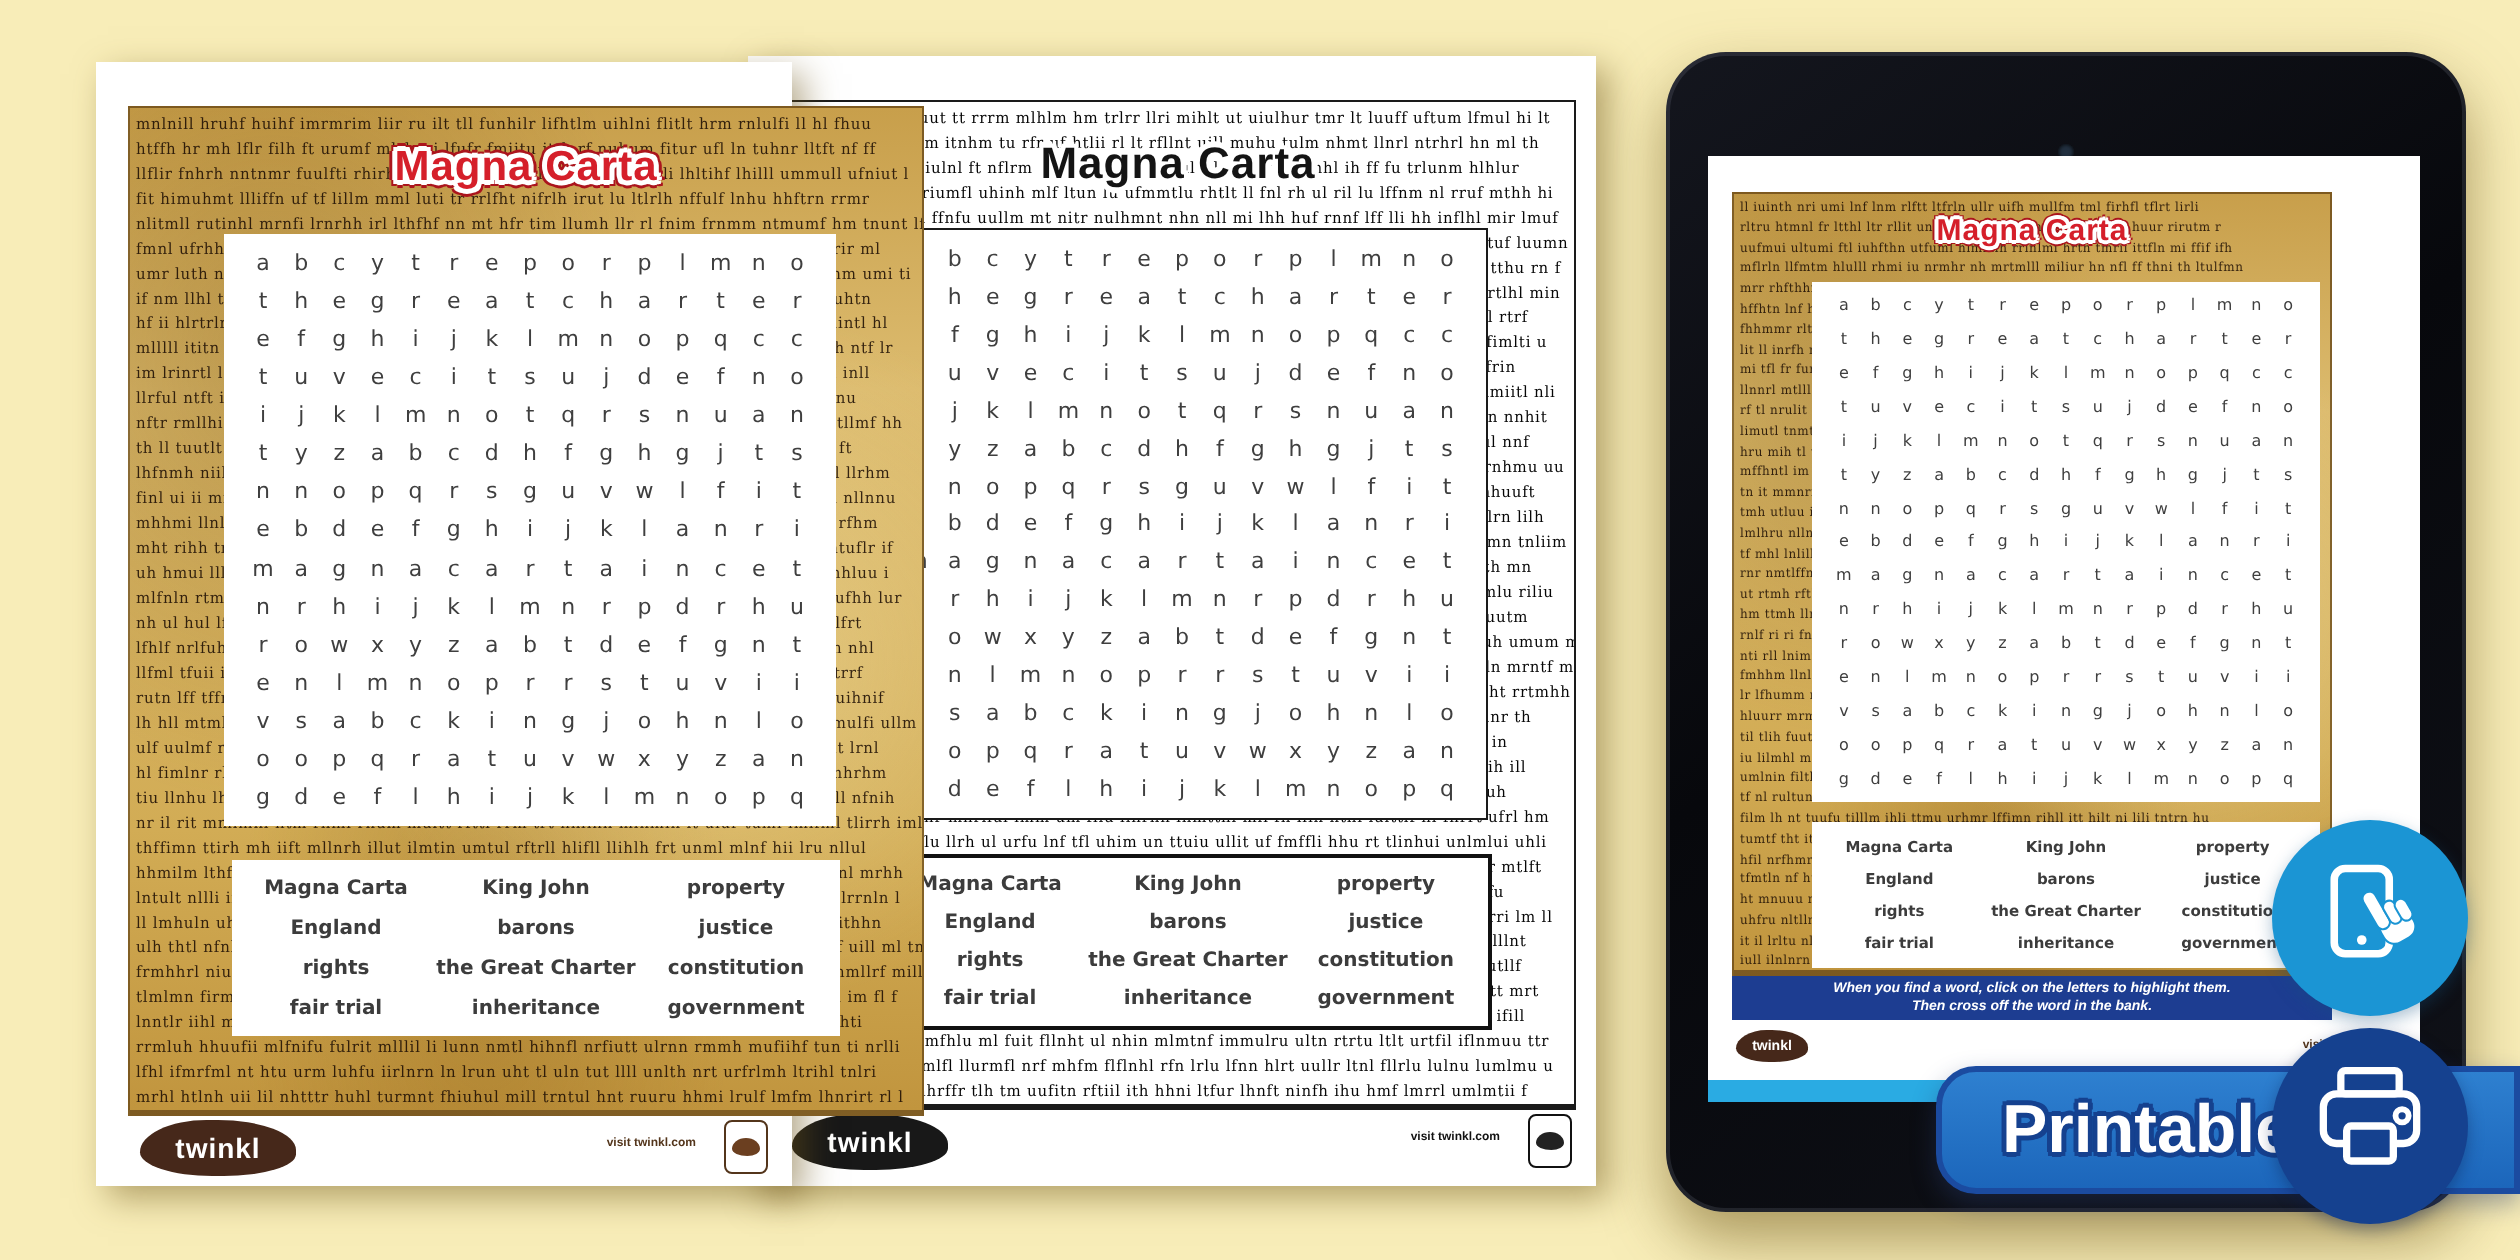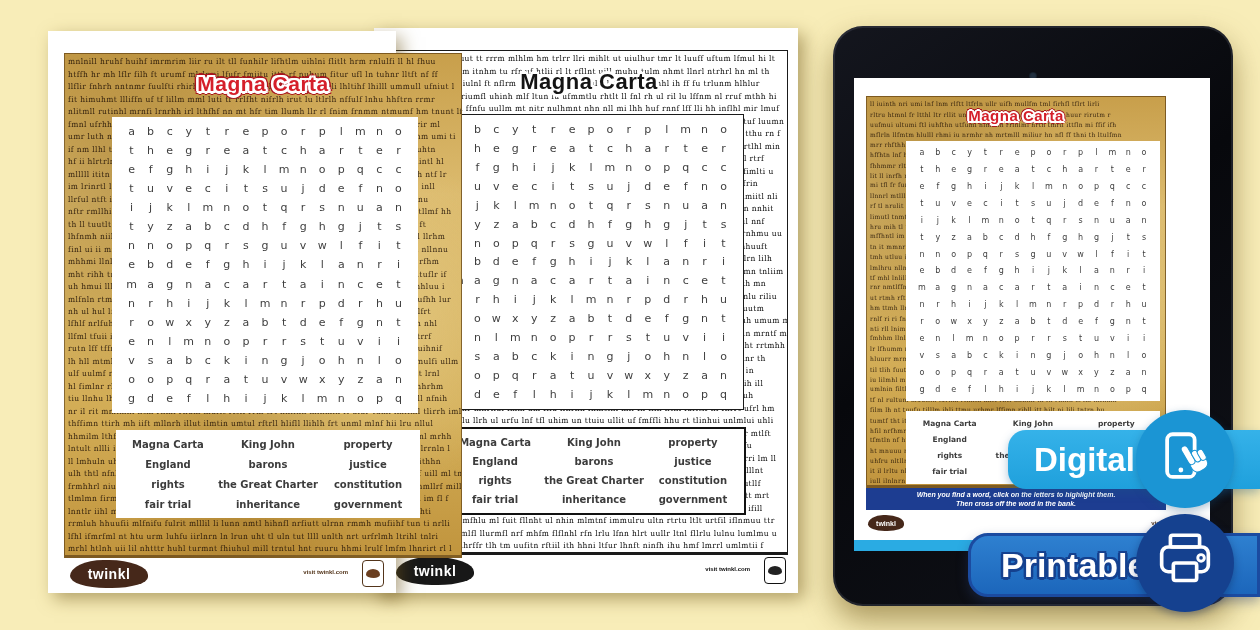--- a/index.html
+++ b/index.html
@@ -1083,23 +1083,20 @@
         <div>Then cross off the word in the bank.</div>
       </div>
       <div class="t-logo">
         <span>twinkl</span>
       </div>
       <div class="t-visit">visit twinkl.com</div>
       <div class="strip"></div>
     </div>
   </div>
 
-  <div class="badge-bar digital-bar">
-    <span class="badge-label">Digital</span>
-  </div>
   <div class="badge-circle digital-circle">
     <svg width="66" height="66" viewBox="0 0 96 96">
       <rect x="22" y="12" width="40" height="62" rx="8" fill="none" stroke="#ffffff" stroke-width="5.5"></rect>
       <circle cx="42" cy="64" r="3.5" fill="#ffffff"></circle>
       <g transform="translate(58,52) rotate(-30)">
         <rect x="-5" y="-4" width="25" height="22" rx="9" fill="#ffffff" stroke="#1b95d4" stroke-width="1.5"></rect>
         <rect x="-5" y="-26" width="10" height="30" rx="5" fill="#ffffff" stroke="#1b95d4" stroke-width="1.5"></rect>
         <rect x="5" y="-13" width="9" height="18" rx="4.5" fill="#ffffff" stroke="#1b95d4" stroke-width="1.5"></rect>
         <rect x="13" y="-10" width="9" height="17" rx="4.5" fill="#ffffff" stroke="#1b95d4" stroke-width="1.5"></rect>
       </g>

